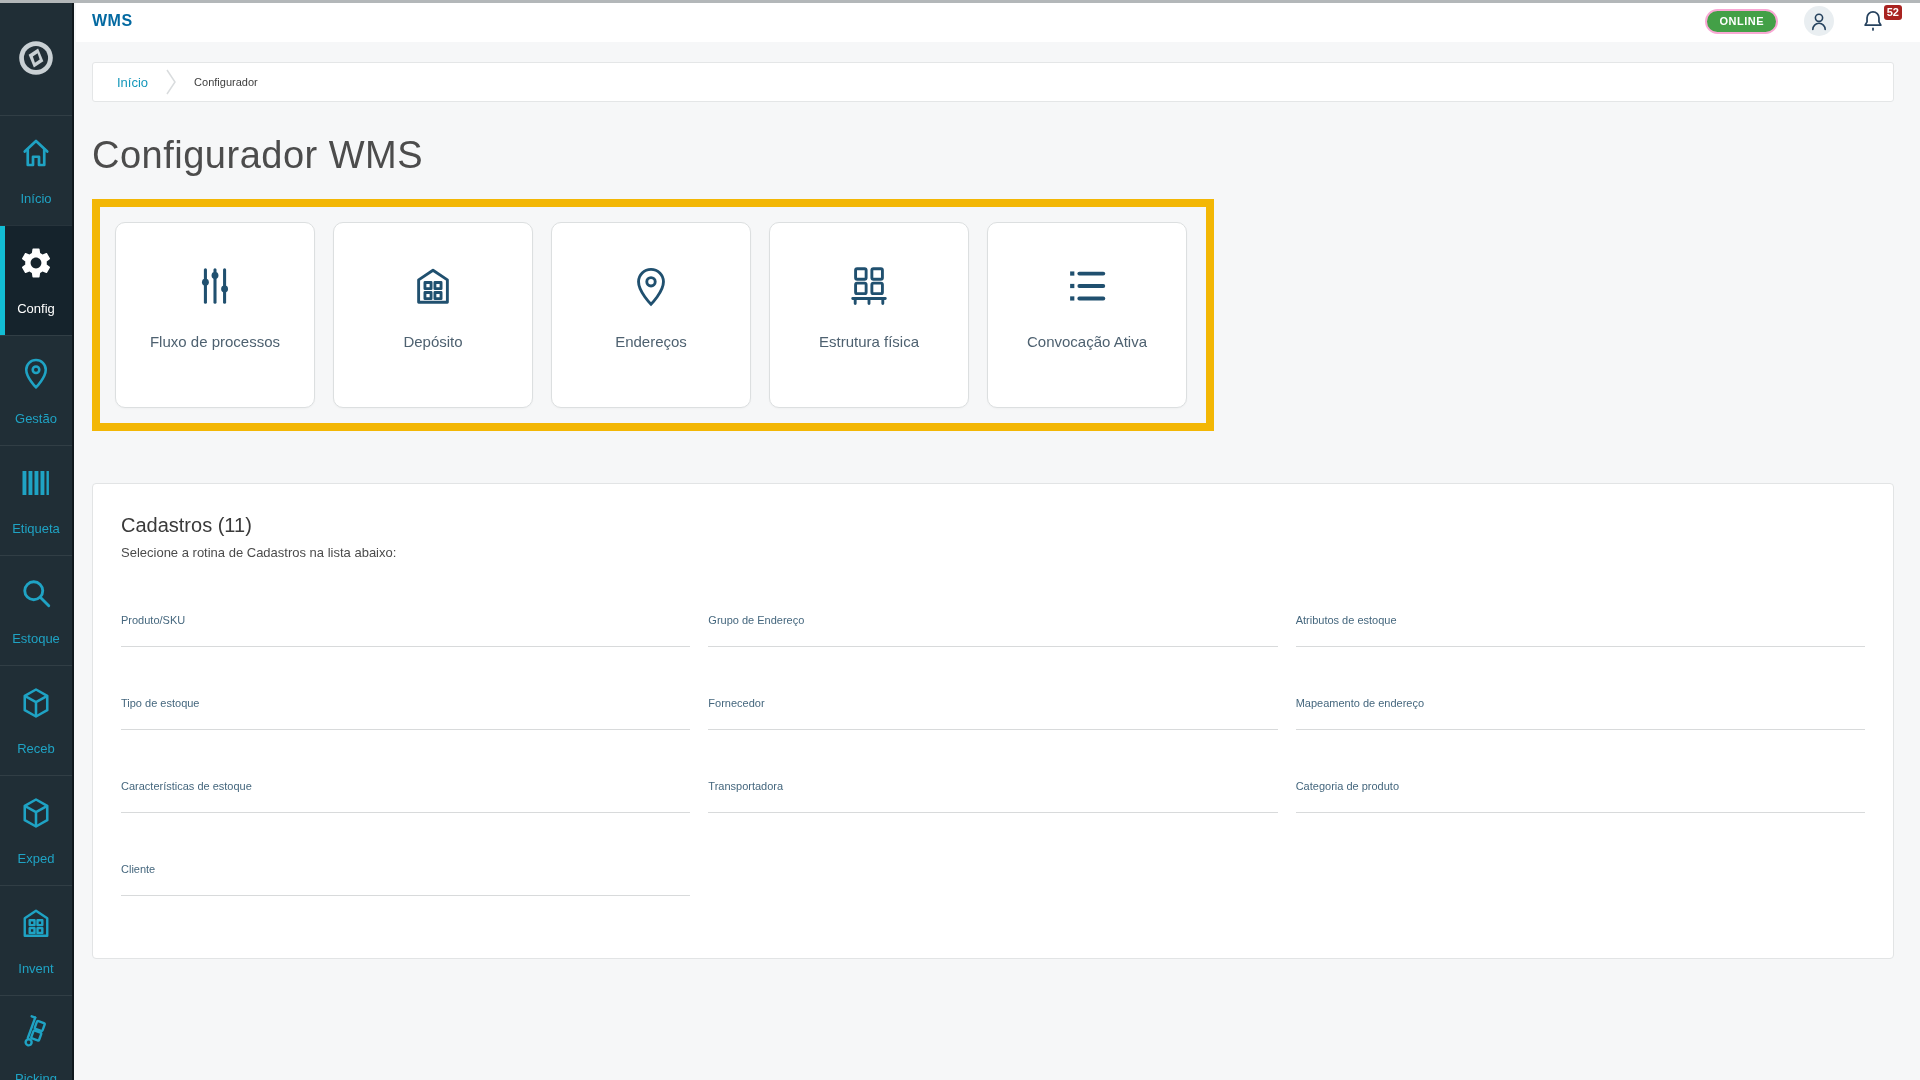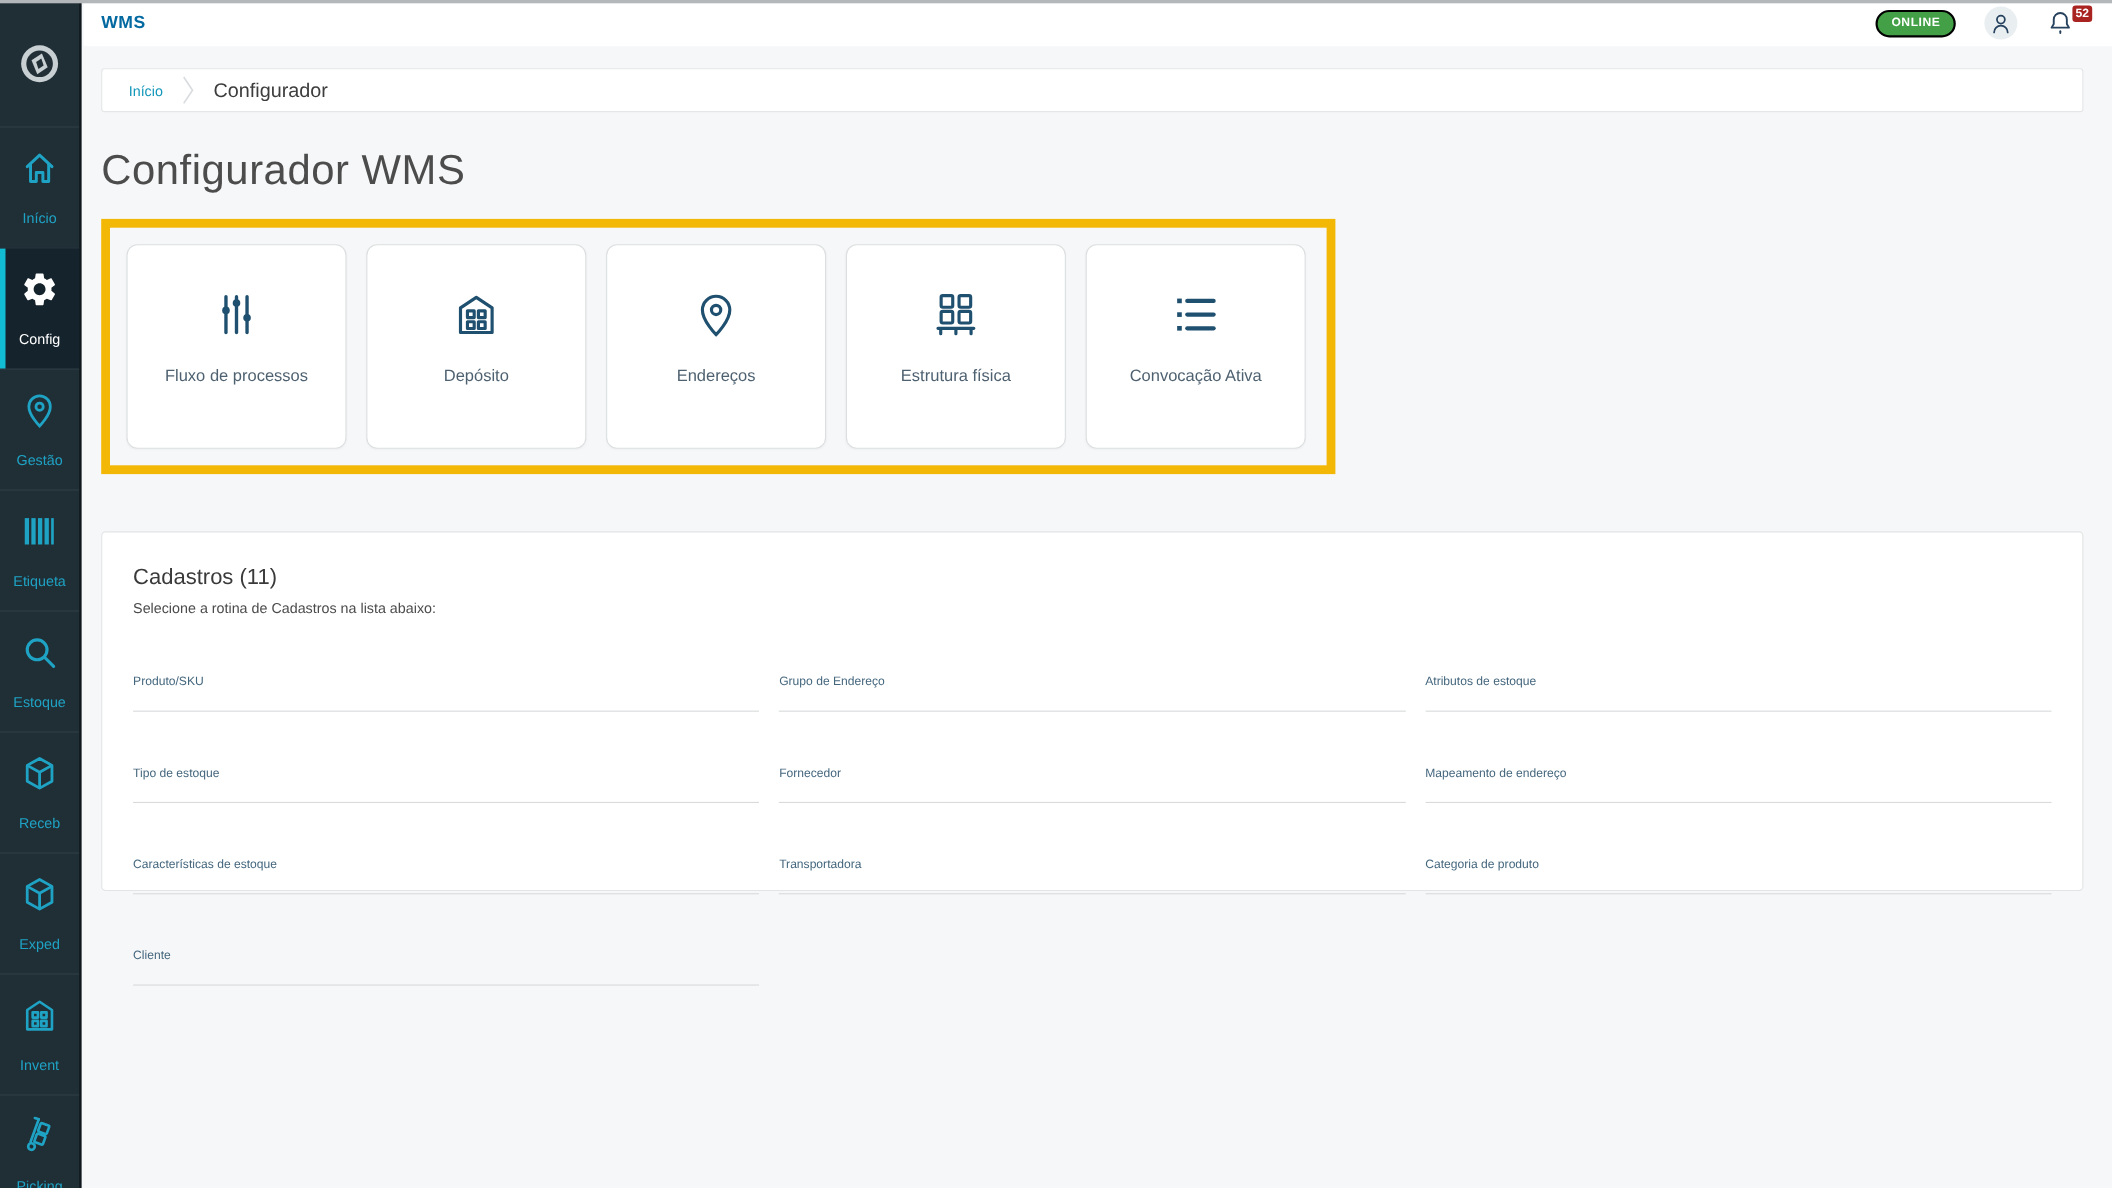--- a/index.html
+++ b/index.html
@@ -22,58 +22,58 @@
   .nav-item.active { background:#15232c; color:#ffffff; }
   .nav-item.active::before { content:""; position:absolute; left:0; top:0;
     width:5px; height:100%; background:#12bdd4; }
 
   
   .topbar { position:absolute; left:76px; top:0; width:1844px; height:42px;
     background:#ffffff; display:flex; align-items:center;
     justify-content:space-between; padding:0 34px 0 16px; }
   .app-title { color:#0369a1; font-size:16px; font-weight:bold; letter-spacing:0.5px; }
   .topbar-right { display:flex; align-items:center; gap:26px; }
-  .online-pill { background:#43a047; border:2px solid #000000; border-radius:14px;
+  .online-pill { background:#43a047; border:2px solid #f9a8d4; border-radius:14px;
     color:#fff; font-size:11px; font-weight:bold; letter-spacing:0.5px;
     padding:5px 12px; line-height:1; }
   .avatar { width:30px; height:30px; border-radius:50%; background:#e9eef1;
     display:flex; align-items:center; justify-content:center; color:#26425e; cursor:pointer; }
   .avatar svg { width:24px; height:24px; }
   .bell-wrap { position:relative; width:26px; height:26px; color:#26425e; cursor:pointer; }
   .bell-wrap svg { width:26px; height:26px; }
   .notif-badge { position:absolute; right:-16px; top:-3px; background:#a92320;
     color:#fff; font-size:11px; font-weight:bold; border-radius:3px;
     padding:1px 3px; line-height:1.2; }
 
   
   .main { position:absolute; left:76px; top:42px; width:1844px; height:1038px;
     padding:20px 26px 0 16px; }
   .breadcrumb { background:#fff; border:1px solid #e4e6e7; border-radius:3px;
     height:40px; display:flex; align-items:center; padding-left:24px; gap:16px; }
   .crumb-link { color:#1397ba; font-size:13px; cursor:pointer; }
   .crumb-sep { color:#d9dcde; width:14px; height:30px; }
-  .crumb-current { color:#3d3d3d; font-size:18px; }
+  .crumb-current { color:#3d3d3d; font-size:11px; }
 
   .page-title { margin-top:32px; font-size:38px; font-weight:300;
     color:#4c4c4c; letter-spacing:0.5px; }
 
   
   .highlight { margin-top:22px; width:1122px; border:8px solid #f3b705;
     padding:15px; display:flex; gap:18px; }
   .config-card { width:200px; height:186px; background:#fff;
     border:1px solid #dcdfe0; border-radius:10px; display:flex;
     flex-direction:column; align-items:center; padding-top:40px;
     cursor:pointer; box-shadow:0 1px 2px rgba(0,0,0,0.03); }
   .card-icon { width:46px; height:46px; color:#20506f; }
   .card-icon svg { width:100%; height:100%; }
   .card-label { margin-top:24px; font-size:15px; color:#4e6170; }
 
   
   .panel { margin-top:52px; background:#fff; border:1px solid #e2e4e5;
-    border-radius:4px; padding:30px 28px; width:100%; height:327px; }
+    border-radius:4px; padding:30px 28px; width:100%; height:476px; }
   .panel-title { font-size:20px; color:#3a3a3a; }
   .panel-subtitle { margin-top:8px; font-size:13px; color:#4b4b4b; }
   .links-grid { margin-top:54px; display:grid;
     grid-template-columns:repeat(3, 1fr); column-gap:18px; row-gap:50px; }
   .cad-link { font-size:11px; color:#45677e; border-bottom:1px solid #d8dadb;
     padding-bottom:20px; cursor:pointer; }
 
   svg { display:block; }
 </style>
 </head>

